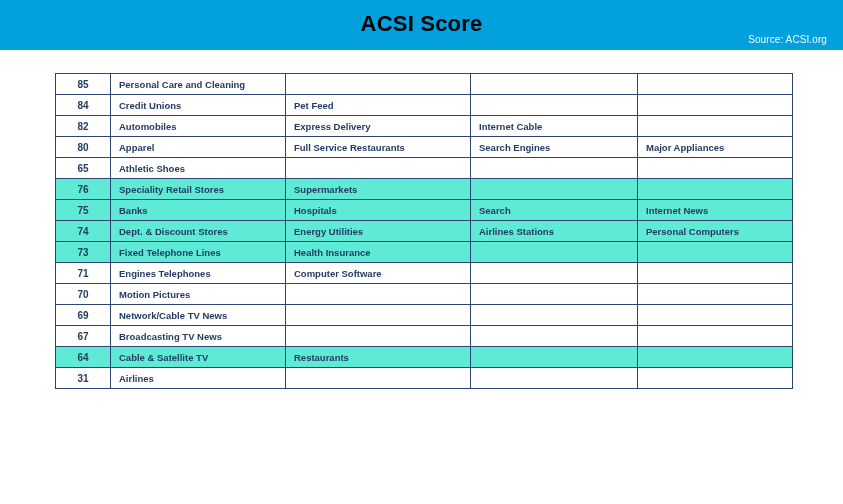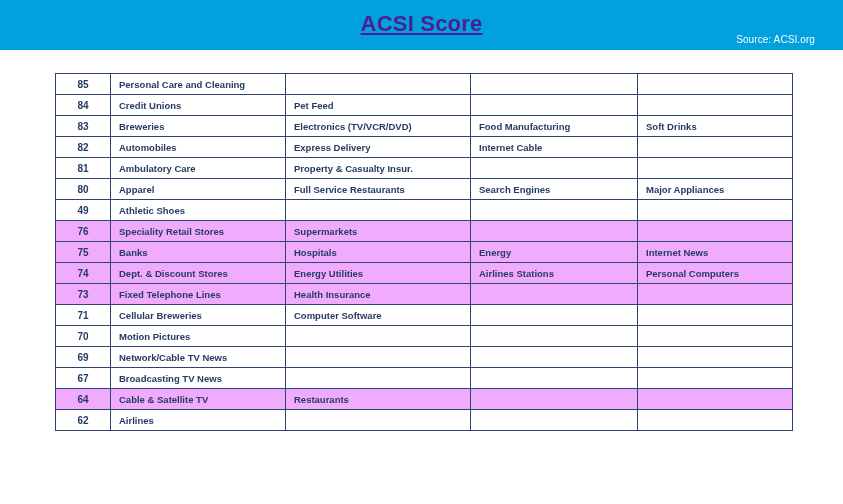--- a/index.html
+++ b/index.html
@@ -19,32 +19,31 @@
   .header-bar {
     position: relative;
     width: 843px;
     height: 50px;
     background: #03A0DE;
     display: flex;
     align-items: center;
     justify-content: center;
   }
   .header-title {
-    color: #4c1d95;
+    color: #000000;
     font-size: 22px;
     font-weight: bold;
     letter-spacing: 0.2px;
     line-height: 1;
     margin: 0;
     padding-bottom: 2px;
-    text-decoration: underline;
   }
   .header-source {
     position: absolute;
-    right: 28px;
+    right: 16px;
     bottom: 5px;
     color: #ffffff;
     font-size: 10px;
     font-weight: normal;
     opacity: 0.97;
     letter-spacing: 0.1px;
   }
 
   
   .table-wrap {
@@ -74,21 +73,21 @@
     vertical-align: middle;
     background: #ffffff;
   }
   table.acsi td.score {
     text-align: center;
     padding-left: 0;
     font-size: 10px;
     color: #243B64;
   }
   table.acsi tr.hl td {
-    background: #f0abfc;
+    background: #5eead4;
   }
 </style>
 </head>
 <body>
 
 <div class="header-bar">
   <h1 class="header-title">ACSI Score</h1>
   <span class="header-source">Source: ACSI.org</span>
 </div>
 
@@ -110,85 +109,71 @@
           <td></td>
         </tr>
         <tr>
           <td class="score">84</td>
           <td>Credit Unions</td>
           <td>Pet Feed</td>
           <td></td>
           <td></td>
         </tr>
         <tr>
-          <td class="score">83</td>
-          <td>Breweries</td>
-          <td>Electronics (TV/VCR/DVD)</td>
-          <td>Food Manufacturing</td>
-          <td>Soft Drinks</td>
-        </tr>
-        <tr>
           <td class="score">82</td>
           <td>Automobiles</td>
           <td>Express Delivery</td>
           <td>Internet Cable</td>
-          <td></td>
-        </tr>
-        <tr>
-          <td class="score">81</td>
-          <td>Ambulatory Care</td>
-          <td>Property &amp; Casualty Insur.</td>
-          <td></td>
           <td></td>
         </tr>
         <tr>
           <td class="score">80</td>
           <td>Apparel</td>
           <td>Full Service Restaurants</td>
           <td>Search Engines</td>
           <td>Major Appliances</td>
         </tr>
         <tr>
-          <td class="score">49</td>
+          <td class="score">65</td>
           <td>Athletic Shoes</td>
           <td></td>
           <td></td>
           <td></td>
         </tr>
         <tr class="hl">
           <td class="score">76</td>
           <td>Speciality Retail Stores</td>
           <td>Supermarkets</td>
           <td></td>
           <td></td>
         </tr>
         <tr class="hl">
           <td class="score">75</td>
           <td>Banks</td>
           <td>Hospitals</td>
-          <td>Energy</td>
+          <td>Search</td>
           <td>Internet News</td>
         </tr>
         <tr class="hl">
           <td class="score">74</td>
           <td>Dept. &amp; Discount Stores</td>
           <td>Energy Utilities</td>
           <td>Airlines Stations</td>
           <td>Personal Computers</td>
         </tr>
         <tr class="hl">
           <td class="score">73</td>
           <td>Fixed Telephone Lines</td>
           <td>Health Insurance</td>
           <td></td>
           <td></td>
         </tr>
         <tr>
           <td class="score">71</td>
-          <td>Cellular Breweries</td>
+          <td>Engines Telephones</td>
           <td>Computer Software</td>
           <td></td>
           <td></td>
         </tr>
         <tr>
           <td class="score">70</td>
           <td>Motion Pictures</td>
           <td></td>
           <td></td>
           <td></td>
@@ -208,21 +193,21 @@
           <td></td>
         </tr>
         <tr class="hl">
           <td class="score">64</td>
           <td>Cable &amp; Satellite TV</td>
           <td>Restaurants</td>
           <td></td>
           <td></td>
         </tr>
         <tr>
-          <td class="score">62</td>
+          <td class="score">31</td>
           <td>Airlines</td>
           <td></td>
           <td></td>
           <td></td>
         </tr>
       </tbody>
   </table>
 </div>
 
 </body></html>

